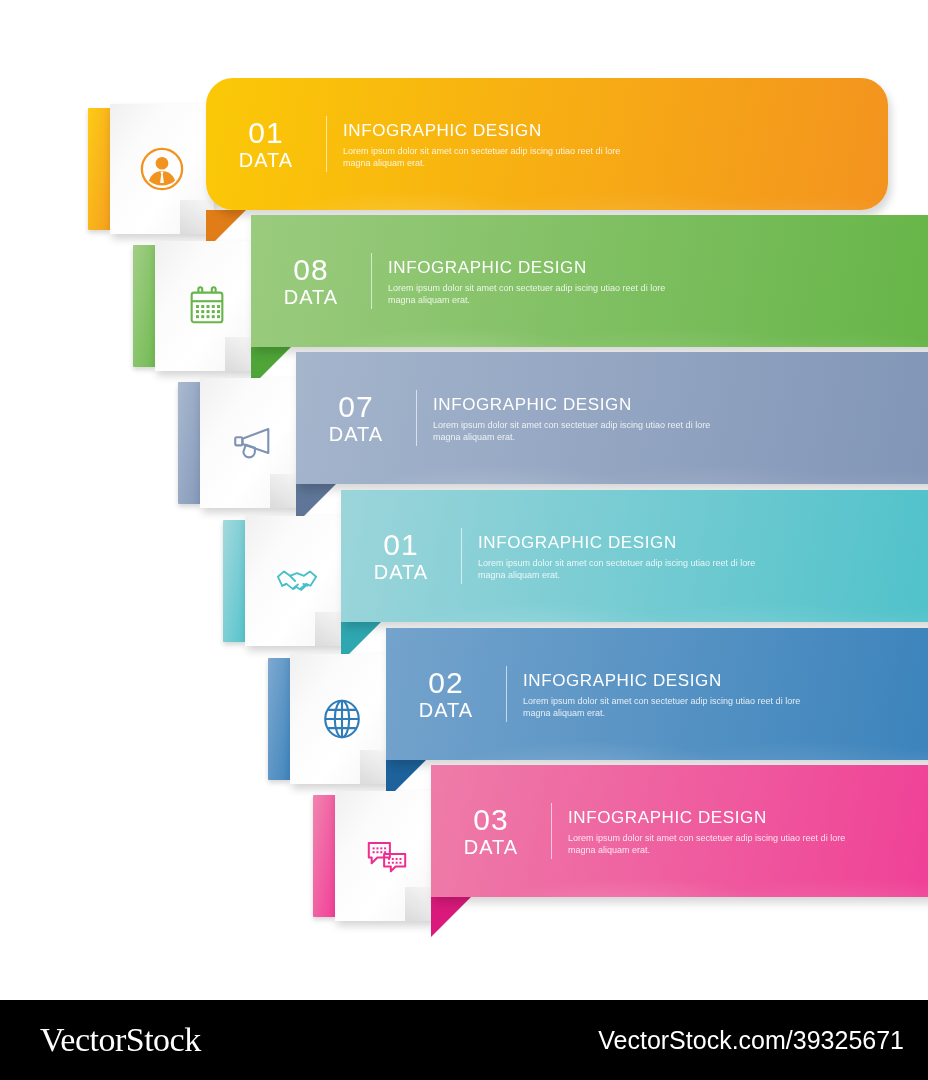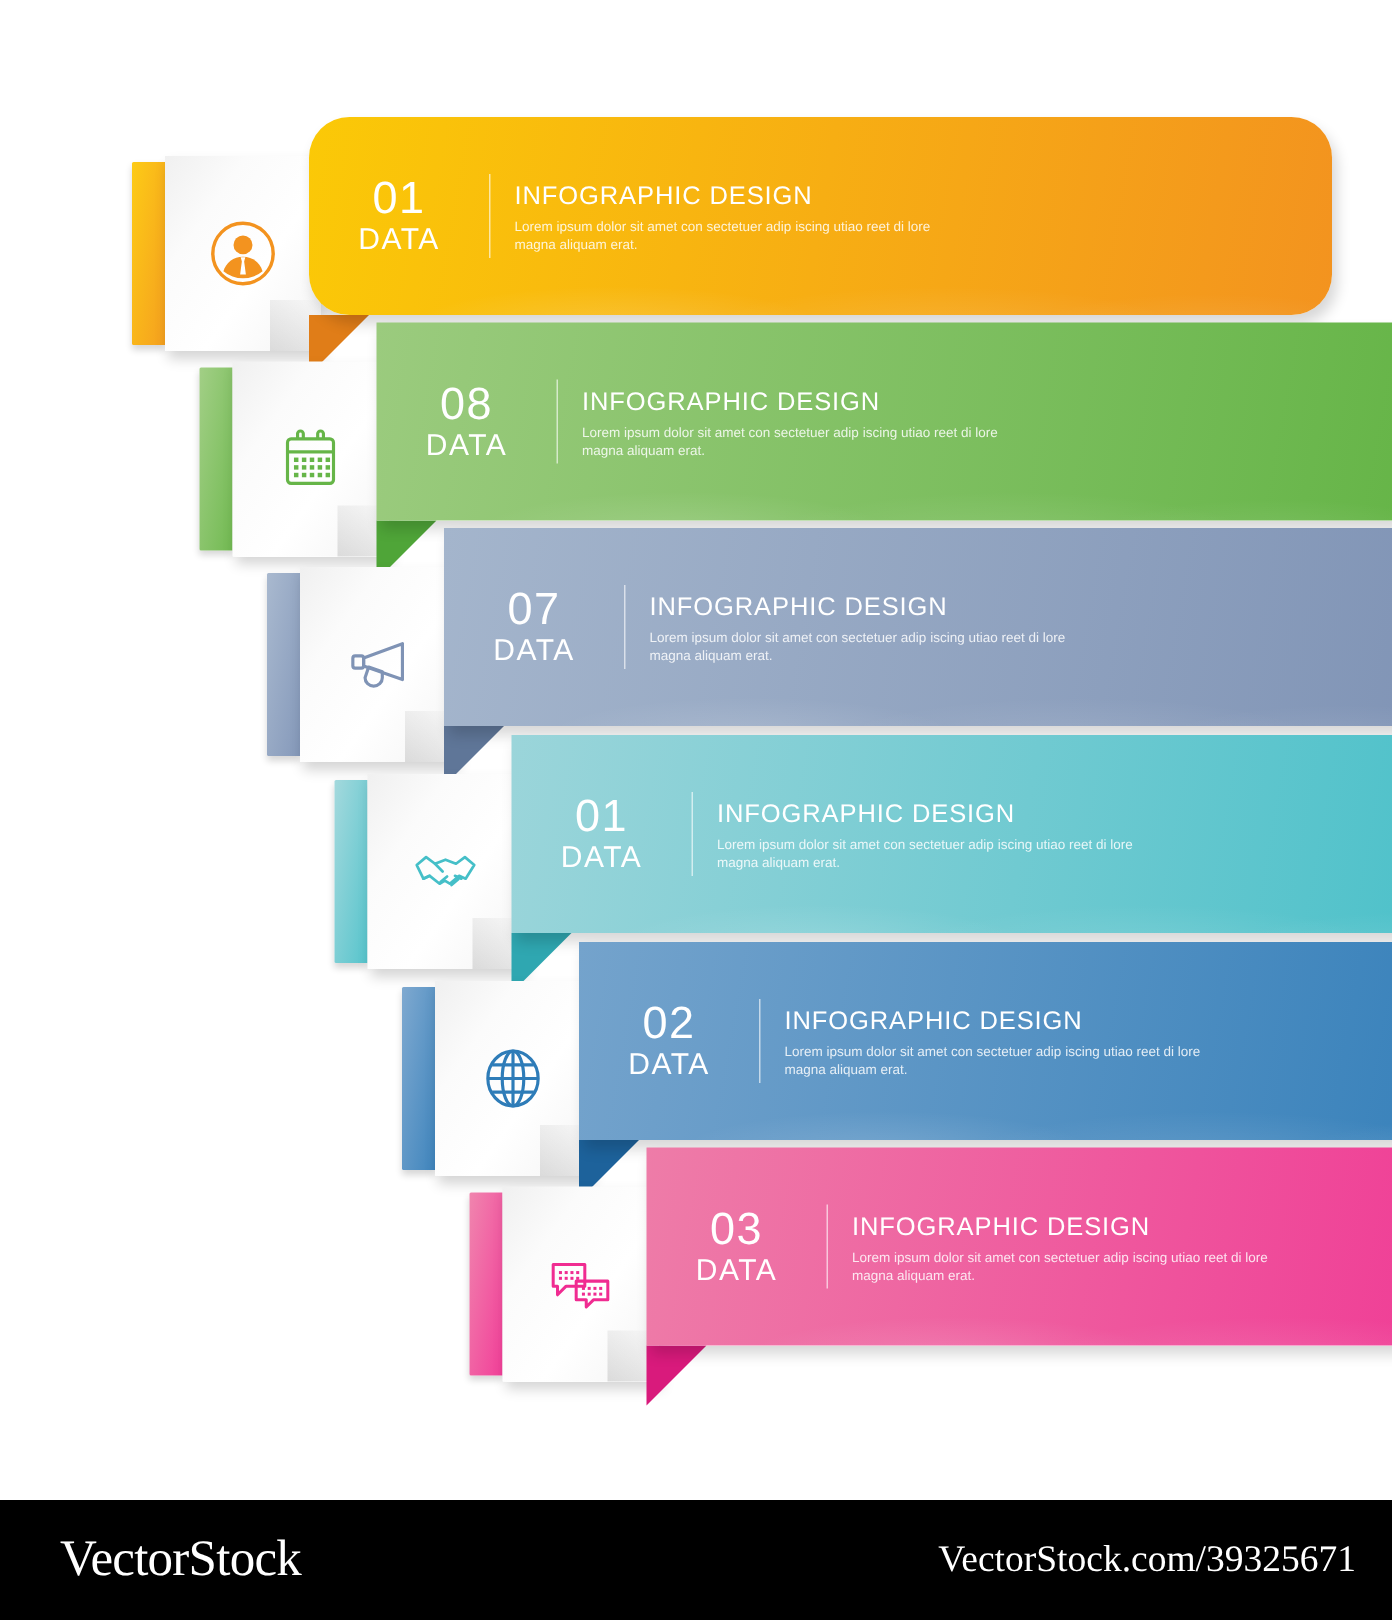--- a/index.html
+++ b/index.html
@@ -186,21 +186,21 @@
     font-family: Liberation Serif, serif;
     margin-left: 12px;
   }
   #footer .url {
     position: absolute;
     right: 24px;
     top: 50%;
     transform: translateY(-50%);
     color: #ffffff;
     font-size: 25px;
-    font-family: Liberation Serif, serif;
+    font-family: Liberation Sans, sans-serif;
   }
 </style>
 </head>
 <body>
 
 <div id="stage">
 
   <div id="canvas">
       <div class="row" style="left: 88px; top: 78px;">
         <div class="tab-strip" style="background:linear-gradient(100deg,#fdcb16 0%,#f5a01f 100%);"></div>

